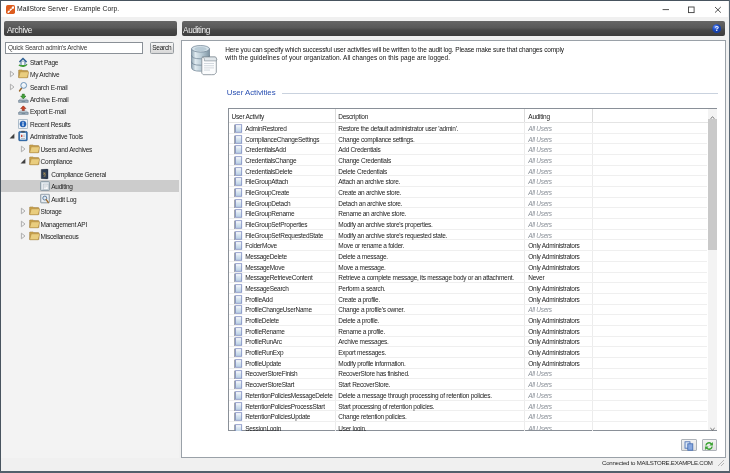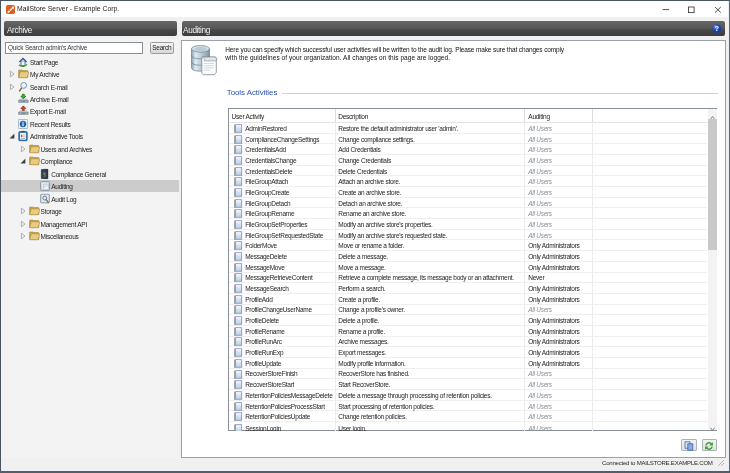--- a/index.html
+++ b/index.html
@@ -311,21 +311,21 @@
   <path d="M1.5 4.8 L1.5 23.5 Q1.5 27.2 10.5 27.2 Q19.5 27.2 19.5 23.5 L19.5 4.8 Z" fill="url(#cyl)" stroke="#6b8091" stroke-width="0.7"></path>
   <ellipse cx="10.5" cy="4.8" rx="9" ry="3.3" fill="#d5e2ea" stroke="#6b8091" stroke-width="0.7"></ellipse>
   <ellipse cx="10.5" cy="4.9" rx="6.2" ry="2.1" fill="#b9cbd6"></ellipse>
   <path d="M1.5 11.2 Q1.5 14.8 10.5 14.8 Q19.5 14.8 19.5 11.2" fill="none" stroke="#6b8091" stroke-width="0.7"></path>
   <path d="M1.5 17.6 Q1.5 21.2 10.5 21.2 Q19.5 21.2 19.5 17.6" fill="none" stroke="#6b8091" stroke-width="0.7"></path>
   <path d="M12.5 13 L25.5 13 Q27.6 15.2 26.3 17 L26.3 28.6 Q24.6 31.6 21.3 30.7 L13.2 30.7 Q10.9 29.3 11.8 27.1 L11.8 14.6 Z" fill="#fbfcfd" stroke="#7e8992" stroke-width="0.8"></path>
   <path d="M12.5 13 Q15.3 14.2 14.4 16.9 L26.3 16.9 Q27.6 15.2 25.5 13 Z" fill="#e0e6ea" stroke="#7e8992" stroke-width="0.6"></path>
   <path d="M14 19.5 L24 19.5 M14 21.7 L24 21.7 M14 23.9 L24 23.9 M14 26.1 L20 26.1" stroke="#c2cad1" stroke-width="0.7"></path>
 </svg>
 <div class="abs" id="ptext"><span style="letter-spacing:-0.13px">Here you can specify which successful user activities will be written to the audit log. Please make sure that changes comply</span><br><span style="letter-spacing:0.05px">with the guidelines of your organization. All changes on this page are logged.</span></div>
-<div class="abs" id="ua-title">Tools Activities</div>
+<div class="abs" id="ua-title">User Activities</div>
 <div class="abs" id="ua-rule"></div>
 <div class="abs" id="tbl"></div>
 <svg width="0" height="0">
     <defs>
       <linearGradient id="cbg" x1="0" y1="0" x2="0" y2="1">
         <stop offset="0%" stop-color="#fdfdfe"></stop>
         <stop offset="35%" stop-color="#dde8f2"></stop>
         <stop offset="100%" stop-color="#b9cfe4"></stop>
       </linearGradient>
     </defs>

